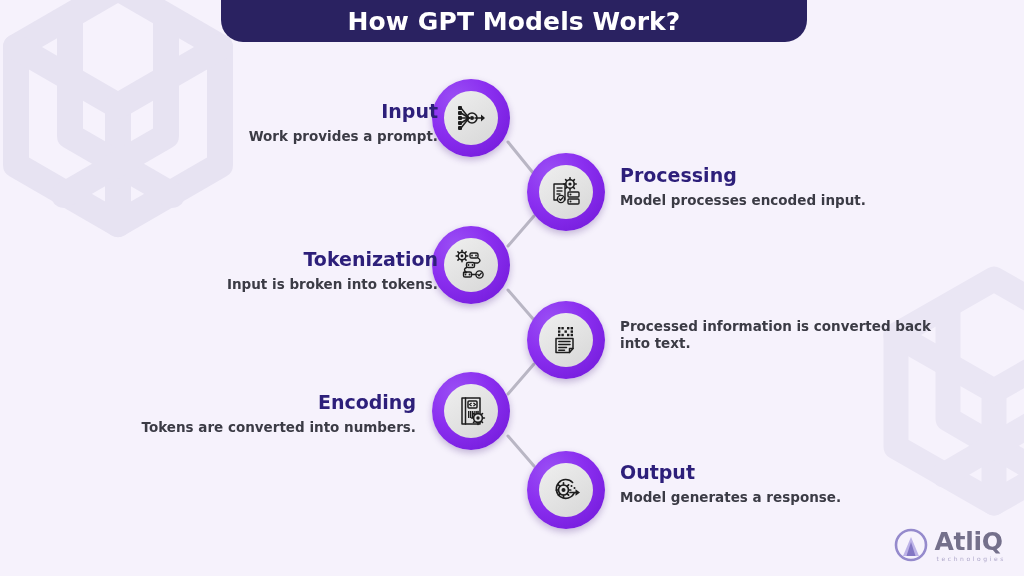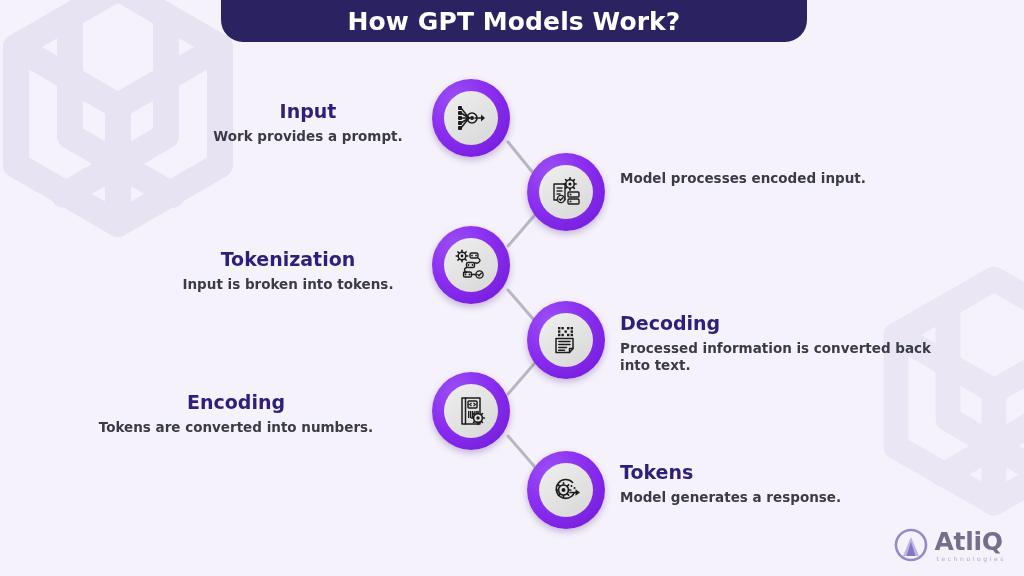--- a/index.html
+++ b/index.html
@@ -73,21 +73,21 @@
     white-space:nowrap;
   }
   .step-text .step-desc {
     font-size:13.5px;
     font-weight:bold;
     color:#3b3b45;
     line-height:1.28;
     margin-top:5px;
   }
   .step-text.right-side { text-align:left; }
-  .step-text.left-side  { text-align:center; }
+  .step-text.left-side  { text-align:right; }
 
   
   .brand-logo {
     position:absolute;
     right:18px; bottom:14px;
     display:flex; align-items:center; gap:7px;
     z-index:6;
     opacity:.92;
   }
   .brand-logo .mark { width:34px; height:34px; }
@@ -208,20 +208,21 @@
             <line x1="4.4" y1="-4.4" x2="3.3" y2="-3.3"></line>
             <line x1="-3.3" y1="3.3" x2="-4.4" y2="4.4"></line>
           </g>
         </g>
         <circle cx="12" cy="24" r="3.6" fill="#e2e2e2" stroke="#1d1d1d" stroke-width="1.4"></circle>
         <path d="M10.3 24 l1.2 1.3 l2.3 -2.6" fill="none" stroke="#1d1d1d" stroke-width="1.4" stroke-linecap="round" stroke-linejoin="round"></path>
       </svg>
     </div>
   </div>
   <div class="step-text right-side" style="left:620px; top:165px; width:330px;">
+    <div class="step-title">Processing</div>
     <div class="step-desc">Model processes encoded input.</div>
   </div>
 
   <div class="node" style="left:432px; top:226px;">
     <div class="inner">
       <svg width="34" height="34" viewBox="0 0 34 34">
         <g transform="translate(8,8)">
           <circle cx="0" cy="0" r="3.8" fill="none" stroke="#1d1d1d" stroke-width="1.5"></circle>
           <circle cx="0" cy="0" r="1.4" fill="#1d1d1d"></circle>
           <g stroke="#1d1d1d" stroke-width="1.5" stroke-linecap="round">
@@ -282,21 +283,20 @@
           <path d="M24 25.5 h-3.5 v4"></path>
           <line x1="9.8" y1="18.5" x2="21" y2="18.5"></line>
           <line x1="9.8" y1="21.5" x2="21" y2="21.5"></line>
           <line x1="9.8" y1="24.5" x2="17.5" y2="24.5"></line>
           <line x1="9.8" y1="27.3" x2="15.5" y2="27.3"></line>
         </g>
       </svg>
     </div>
   </div>
   <div class="step-text right-side" style="left:620px; top:313px; width:330px;">
-    <div class="step-title">Decoding</div>
     <div class="step-desc">Processed information is converted back into text.</div>
   </div>
 
   <div class="node" style="left:432px; top:372px;">
     <div class="inner">
       <svg width="34" height="34" viewBox="0 0 34 34">
         <g stroke="#1d1d1d" stroke-width="1.5" fill="none" stroke-linejoin="round" stroke-linecap="round">
           <path d="M8 4 h18 v26 h-18 z"></path>
           <line x1="11.5" y1="4" x2="11.5" y2="30"></line>
           <rect x="14" y="7" width="9" height="7" rx="1"></rect>
@@ -357,21 +357,21 @@
         </g>
         <polygon points="26.5,16.3 31,19.5 26.5,22.7" fill="#1d1d1d"></polygon>
         <g fill="#1d1d1d">
           <circle cx="22.5" cy="13" r="1"></circle>
           <circle cx="25.5" cy="15" r="1"></circle>
         </g>
       </svg>
     </div>
   </div>
   <div class="step-text right-side" style="left:620px; top:462px; width:330px;">
-    <div class="step-title">Tokens</div>
+    <div class="step-title">Output</div>
     <div class="step-desc">Model generates a response.</div>
   </div>
 
   <div class="brand-logo">
     <div class="mark">
       <svg width="34" height="34" viewBox="0 0 34 34">
         <path d="M17 2 A15 15 0 0 1 32 17 A15 15 0 0 1 17 32 A15 15 0 0 1 2 17 A15 15 0 0 1 17 2 Z" fill="none" stroke="#8d82c9" stroke-width="2.6"></path>
         <polygon points="17,9 25,28 20.5,28 17,18.5 13.5,28 9,28" fill="#b9aee6"></polygon>
         <polygon points="17,14 21.5,28 12.5,28" fill="#7a6cc0"></polygon>
       </svg>

